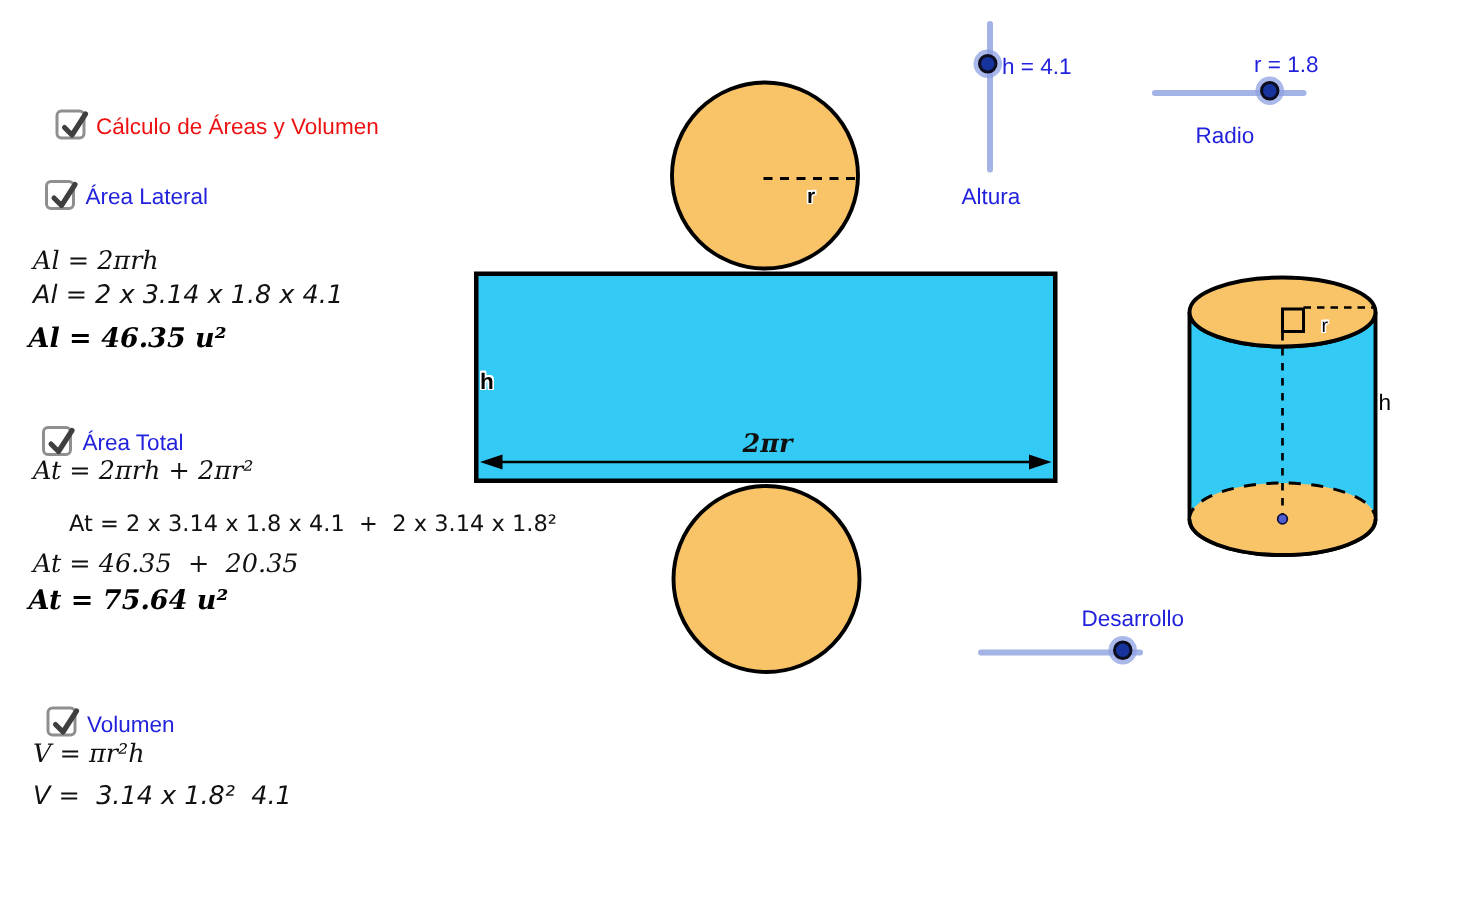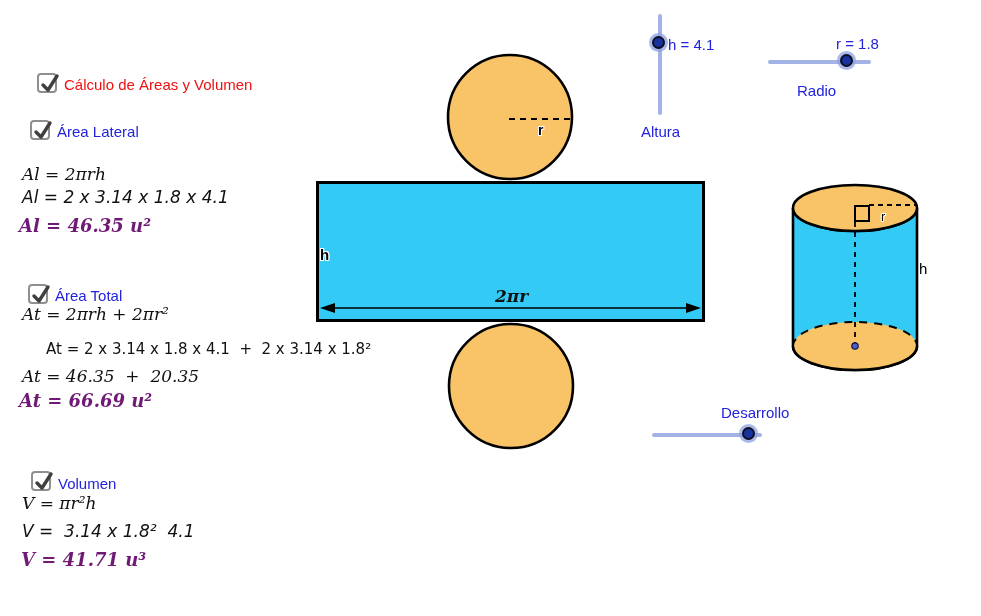--- a/index.html
+++ b/index.html
@@ -26,21 +26,21 @@
   }
   .math-sans-i {
     font-family:"DejaVu Sans", sans-serif; font-style:italic;
     font-size:16px; color:#111; white-space:pre;
   }
   .math-sans {
     font-family:"DejaVu Sans", sans-serif; font-size:15px; color:#111; white-space:pre;
   }
   .math-bold {
     font-family:"DejaVu Serif", serif; font-style:italic; font-weight:bold;
-    font-size:18px; color:#701a75; white-space:pre;
+    font-size:18px; color:#000000; white-space:pre;
   }
   .halo {
     color:#000; font-weight:bold; font-size:15px;
     text-shadow:-1px -1px 0 #fff, 1px -1px 0 #fff, -1px 1px 0 #fff, 1px 1px 0 #fff,
                  0 -1px 0 #fff, 0 1px 0 #fff, -1px 0 0 #fff, 1px 0 0 #fff;
     white-space:pre;
   }
 
   
   .track-h { position:absolute; height:4px; background:#A3B3E5; border-radius:2px; cursor:pointer; }
@@ -76,31 +76,30 @@
 
   <div class="gbox" style="left:28px; top:284px;">
     <svg width="20" height="22">
       <polyline points="3,12 8,17 17,3" fill="none" stroke="#3f3f3f" stroke-width="3.4" stroke-linecap="round" stroke-linejoin="round"></polyline>
     </svg>
   </div>
   <span class="abs lbl-blue" style="left:55px; top:287px;">Área Total</span>
   <span class="abs math-serif" style="left:22px; top:304px;">At = 2πrh + 2πr²</span>
   <span class="abs math-sans" style="left:22px; top:340px;margin-left:24px;">At = 2 x 3.14 x 1.8 x 4.1  +  2 x 3.14 x 1.8²</span>
   <span class="abs math-serif" style="left:22px; top:366px;">At = 46.35  +  20.35</span>
-  <span class="abs math-bold" style="left:19px; top:390px;">At = 66.69 u²</span>
+  <span class="abs math-bold" style="left:19px; top:390px;">At = 75.64 u²</span>
 
   <div class="gbox" style="left:31px; top:471px;">
     <svg width="20" height="22">
       <polyline points="3,12 8,17 17,3" fill="none" stroke="#3f3f3f" stroke-width="3.4" stroke-linecap="round" stroke-linejoin="round"></polyline>
     </svg>
   </div>
   <span class="abs lbl-blue" style="left:58px; top:475px;">Volumen</span>
   <span class="abs math-serif" style="left:22px; top:493px;">V = πr²h</span>
   <span class="abs math-sans-i" style="left:22px; top:521px; font-size:17px;">V =  3.14 x 1.8²  4.1</span>
-  <span class="abs math-bold" style="left:21px; top:549px;">V = 41.71 u³</span>
 
   <svg class="abs" style="left:240px; top:40px;" width="480" height="420" viewBox="240 40 480 420">
 
     <circle cx="510" cy="117" r="62" stroke="#000" stroke-width="2.6" fill="#F9C368"></circle>
 
     <line x1="509" y1="119" x2="570" y2="119" stroke="#000" stroke-width="2" stroke-dasharray="6 5"></line>
 
     <rect x="317.5" y="182.5" width="386" height="138" stroke="#000" stroke-width="3" fill="#33CBF6"></rect>
 
     <circle cx="511" cy="386" r="62" stroke="#000" stroke-width="2.6" fill="#F9C368"></circle>

